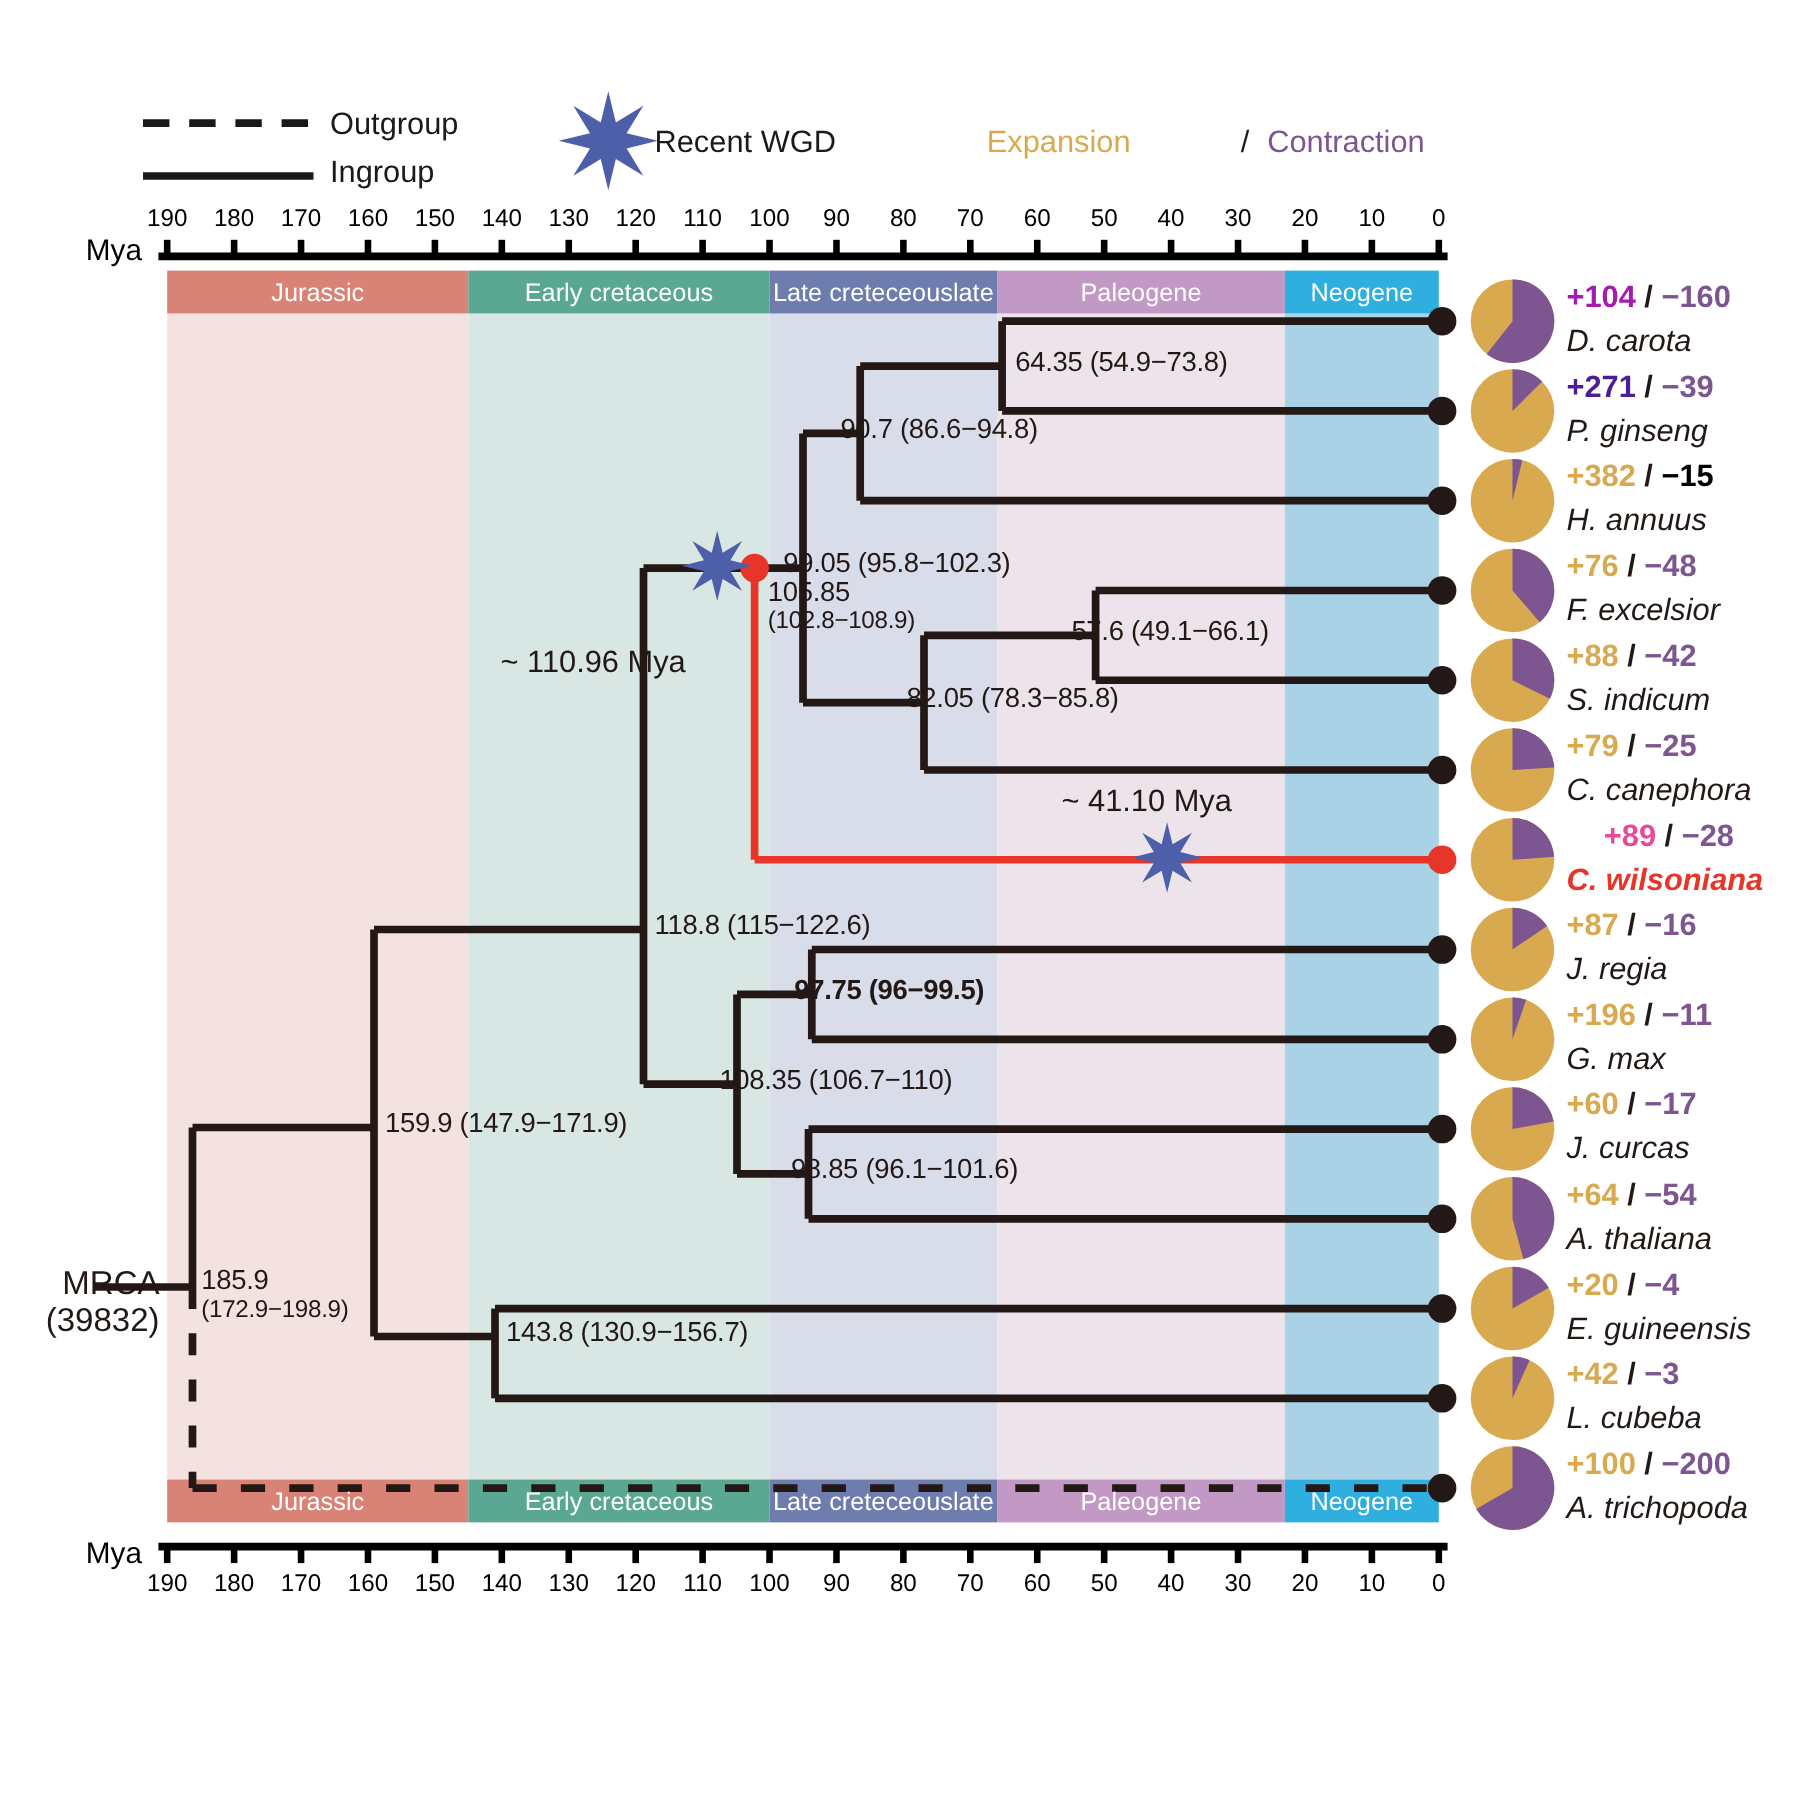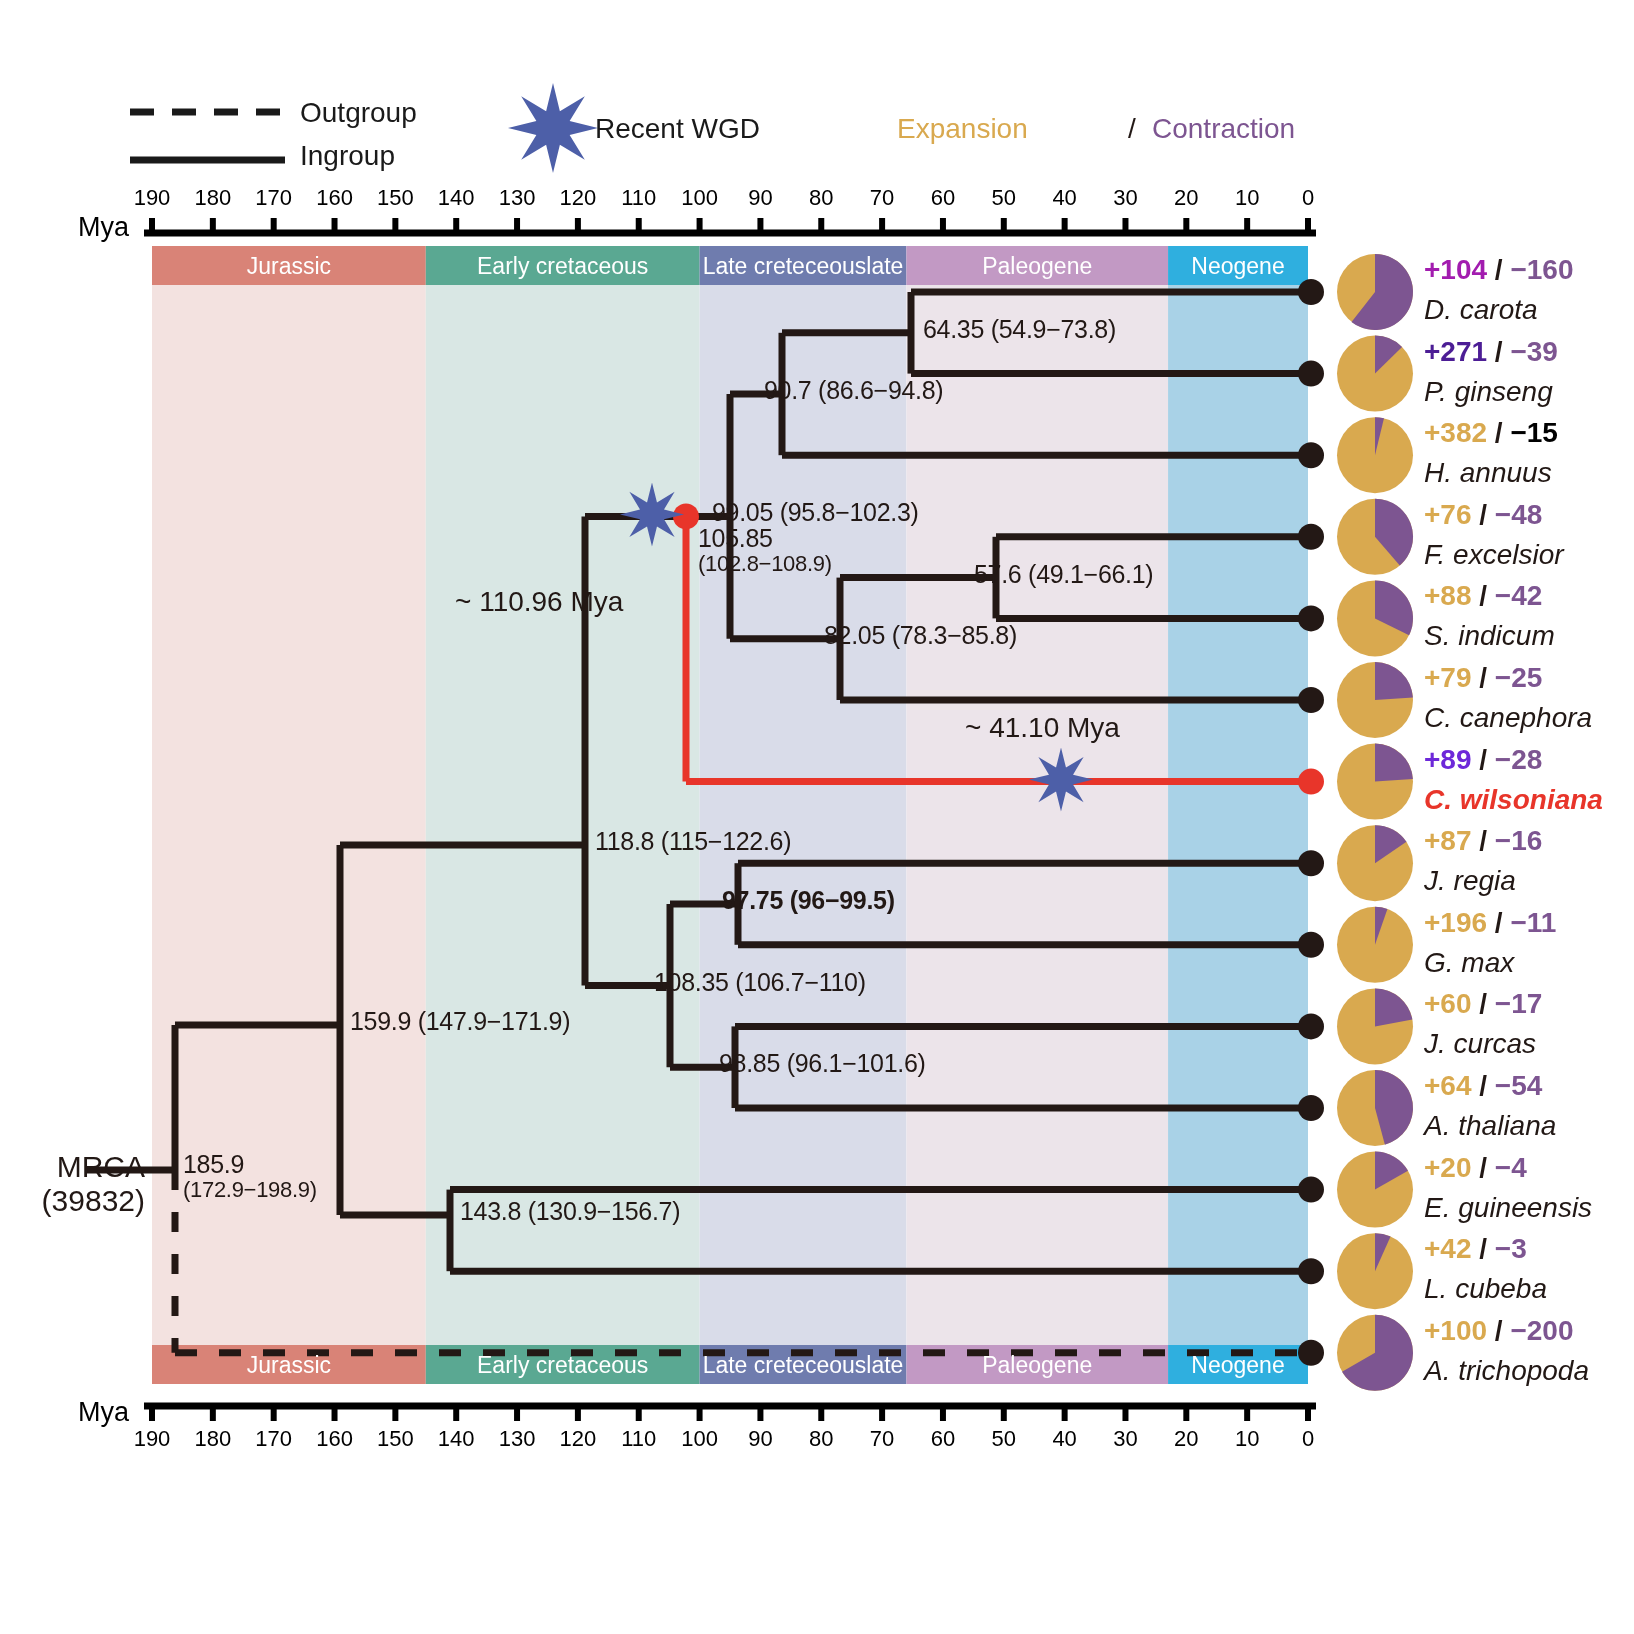--- a/index.html
+++ b/index.html
@@ -291,21 +291,21 @@
     <div class="counts" style="left: 1424px; top: 335.6px;"><span style="color: #4c1d95;">+271</span><span style="color: rgb(34, 24, 21);"> / </span><span style="color: rgb(125, 85, 145);">−39</span></div>
     <div class="taxon" style="left: 1424px; top: 375.6px;">P. ginseng</div>
     <div class="counts" style="left: 1424px; top: 417.2px;"><span style="color: rgb(217, 169, 79);">+382</span><span style="color: rgb(34, 24, 21);"> / </span><span style="color: #000000; text-align: right;">−15</span></div>
     <div class="taxon" style="left: 1424px; top: 457.2px;">H. annuus</div>
     <div class="counts" style="left: 1424px; top: 498.8px;"><span style="color: rgb(217, 169, 79);">+76</span><span style="color: rgb(34, 24, 21);"> / </span><span style="color: rgb(125, 85, 145);">−48</span></div>
     <div class="taxon" style="left: 1424px; top: 538.8px;">F. excelsior</div>
     <div class="counts" style="left: 1424px; top: 580.4px;"><span style="color: rgb(217, 169, 79);">+88</span><span style="color: rgb(34, 24, 21);"> / </span><span style="color: rgb(125, 85, 145);">−42</span></div>
     <div class="taxon" style="left: 1424px; top: 620.4px;">S. indicum</div>
     <div class="counts" style="left: 1424px; top: 662px;"><span style="color: rgb(217, 169, 79);">+79</span><span style="color: rgb(34, 24, 21);"> / </span><span style="color: rgb(125, 85, 145);">−25</span></div>
     <div class="taxon" style="left: 1424px; top: 702px;">C. canephora</div>
-    <div class="counts" style="left: 1424px; top: 743.6px;"><span style="color: #6d28d9;">+89</span><span style="color: rgb(34, 24, 21);"> / </span><span style="color: rgb(125, 85, 145);">−28</span></div>
+    <div class="counts" style="left: 1424px; top: 743.6px;"><span style="color: #ec4899; margin-left: 34px;">+89</span><span style="color: rgb(34, 24, 21);"> / </span><span style="color: rgb(125, 85, 145);">−28</span></div>
     <div class="taxon red" style="left: 1424px; top: 783.6px;">C. wilsoniana</div>
     <div class="counts" style="left: 1424px; top: 825.2px;"><span style="color: rgb(217, 169, 79);">+87</span><span style="color: rgb(34, 24, 21);"> / </span><span style="color: rgb(125, 85, 145);">−16</span></div>
     <div class="taxon" style="left: 1424px; top: 865.2px;">J. regia</div>
     <div class="counts" style="left: 1424px; top: 906.8px;"><span style="color: rgb(217, 169, 79);">+196</span><span style="color: rgb(34, 24, 21);"> / </span><span style="color: rgb(125, 85, 145);">−11</span></div>
     <div class="taxon" style="left: 1424px; top: 946.8px;">G. max</div>
     <div class="counts" style="left: 1424px; top: 988.4px;"><span style="color: rgb(217, 169, 79);">+60</span><span style="color: rgb(34, 24, 21);"> / </span><span style="color: rgb(125, 85, 145);">−17</span></div>
     <div class="taxon" style="left: 1424px; top: 1028.4px;">J. curcas</div>
     <div class="counts" style="left: 1424px; top: 1070px;"><span style="color: rgb(217, 169, 79);">+64</span><span style="color: rgb(34, 24, 21);"> / </span><span style="color: rgb(125, 85, 145);">−54</span></div>
     <div class="taxon" style="left: 1424px; top: 1110px;">A. thaliana</div>
     <div class="counts" style="left: 1424px; top: 1151.6px;"><span style="color: rgb(217, 169, 79);">+20</span><span style="color: rgb(34, 24, 21);"> / </span><span style="color: rgb(125, 85, 145);">−4</span></div>

